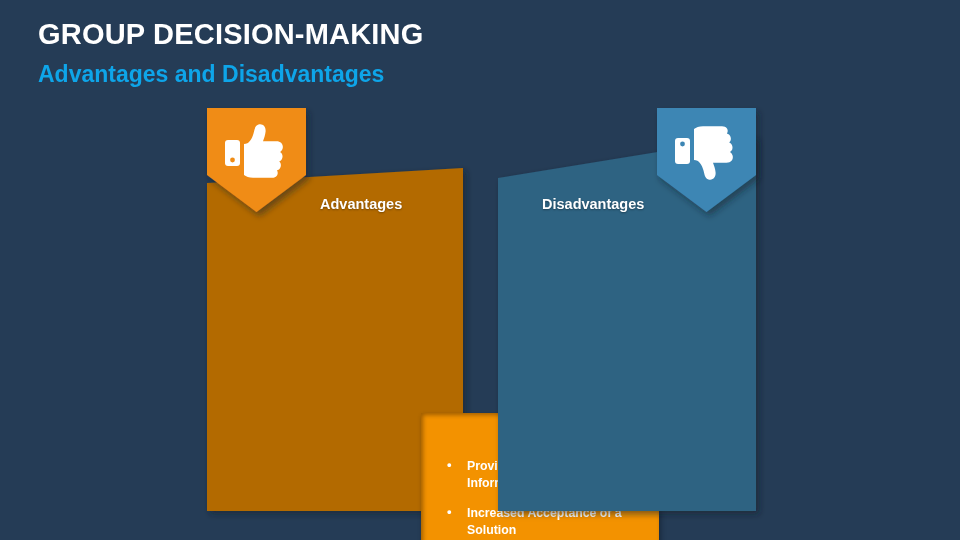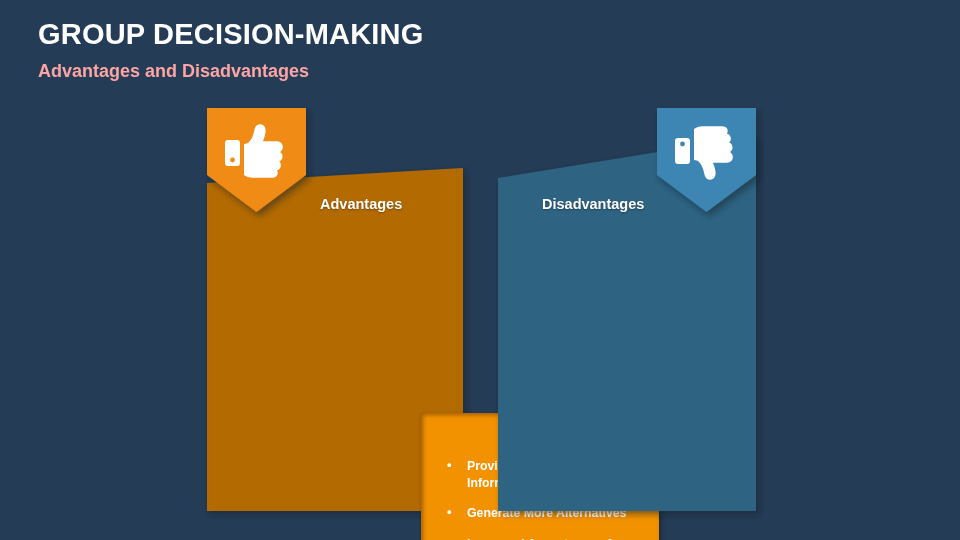--- a/index.html
+++ b/index.html
@@ -26,23 +26,23 @@
     font-size: 29px;
     font-weight: bold;
     color: #ffffff;
     letter-spacing: 0.2px;
     white-space: nowrap;
   }
   #subtitle {
     position: absolute;
     left: 38px;
     top: 61px;
-    font-size: 18px;
-    font-weight: bold;
-    color: #fca5a5;
+    font-size: 23px;
+    font-weight: bold;
+    color: #0ea5e9;
     white-space: nowrap;
   }
 
   
   .panel {
     position: absolute;
   }
   .panel-shape {
     position: absolute;
     inset: 0;
@@ -132,21 +132,20 @@
             <feDropShadow dx="3" dy="3" stdDeviation="3" flood-color="#0d1a28" flood-opacity="0.55"></feDropShadow>
           </filter>
         </defs>
         <polygon points="0,15 256,0 256,343 0,343" fill="#b36b00" filter="url(#advShadow)"></polygon>
       </svg>
     </div>
 
     <div class="inner-box" id="inner-adv" style="background:#f39200; box-shadow: inset 2px 2px 4px rgba(60,30,0,.45), 2px 3px 5px rgba(10,20,32,.45);">
       <ul class="bullets" id="bullets-adv">
         <li>Provide Complete Information</li>
-        <li>Generate More Alternatives</li>
         <li>Increased Acceptance of a Solution</li>
 
       </ul>
     </div>
   </div>
 
   <div class="panel-heading" id="heading-adv">Advantages</div>
 
   <div class="pin" id="pin-adv">
     <svg width="99" height="106" viewBox="0 0 99 106">

